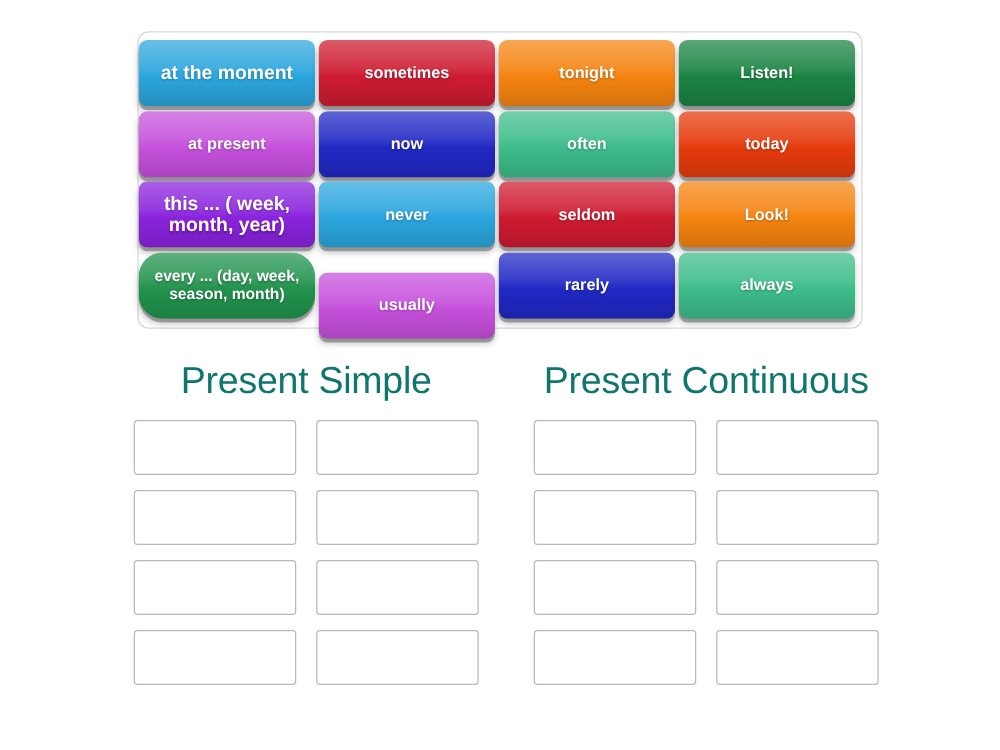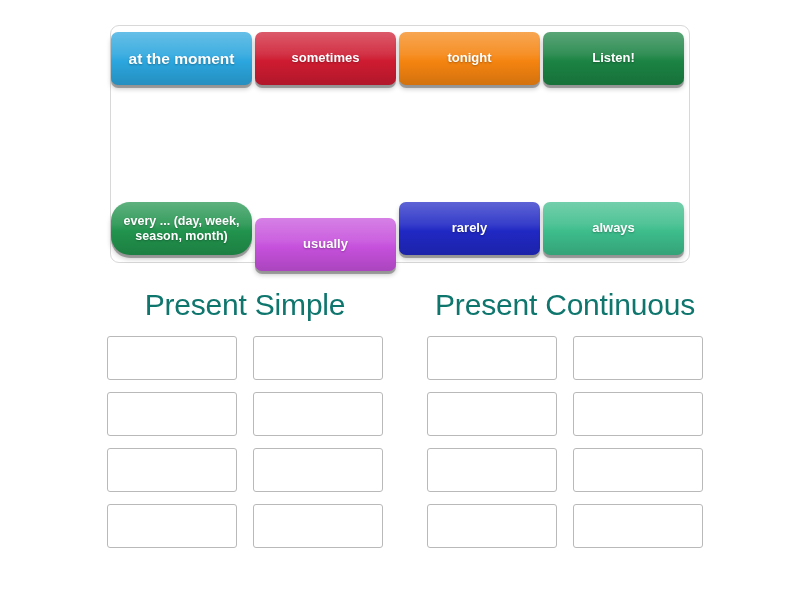--- a/index.html
+++ b/index.html
@@ -129,20 +129,32 @@
 <div id="app">
 
   <div class="tile-bank">
       <div class="tile-row">
         <div class="tile medium" style="background-color: rgb(43, 166, 222);">at the moment</div>
         <div class="tile" style="background-color: rgb(206, 27, 49);">sometimes</div>
         <div class="tile" style="background-color: rgb(245, 132, 16);">tonight</div>
         <div class="tile" style="background-color: rgb(27, 131, 67);">Listen!</div>
       </div>
       <div class="tile-row">
+        <div class="tile" style="background-color: rgb(198, 80, 220);">at present</div>
+        <div class="tile" style="background-color: rgb(32, 40, 196);">now</div>
+        <div class="tile" style="background-color: rgb(61, 189, 139);">often</div>
+        <div class="tile" style="background-color: rgb(230, 59, 12);">today</div>
+      </div>
+      <div class="tile-row">
+        <div class="tile medium" style="background-color: rgb(138, 35, 222);">this ... ( week, month, year)</div>
+        <div class="tile" style="background-color: rgb(43, 166, 222);">never</div>
+        <div class="tile" style="background-color: rgb(206, 27, 49);">seldom</div>
+        <div class="tile" style="background-color: rgb(245, 132, 16);">Look!</div>
+      </div>
+      <div class="tile-row">
         <div class="tile small" style="background-color: rgb(33, 147, 77); border-radius: 19px;">every ... (day, week, season, month)</div>
         <div class="tile" style="background-color: rgb(198, 80, 220); margin-top: 16px;">usually</div>
         <div class="tile" style="background-color: rgb(32, 40, 196);">rarely</div>
         <div class="tile" style="background-color: rgb(61, 189, 139);">always</div>
       </div>
     </div>
 
   <div class="columns">
       <div class="column">
         <div class="column-title">Present Simple</div>

